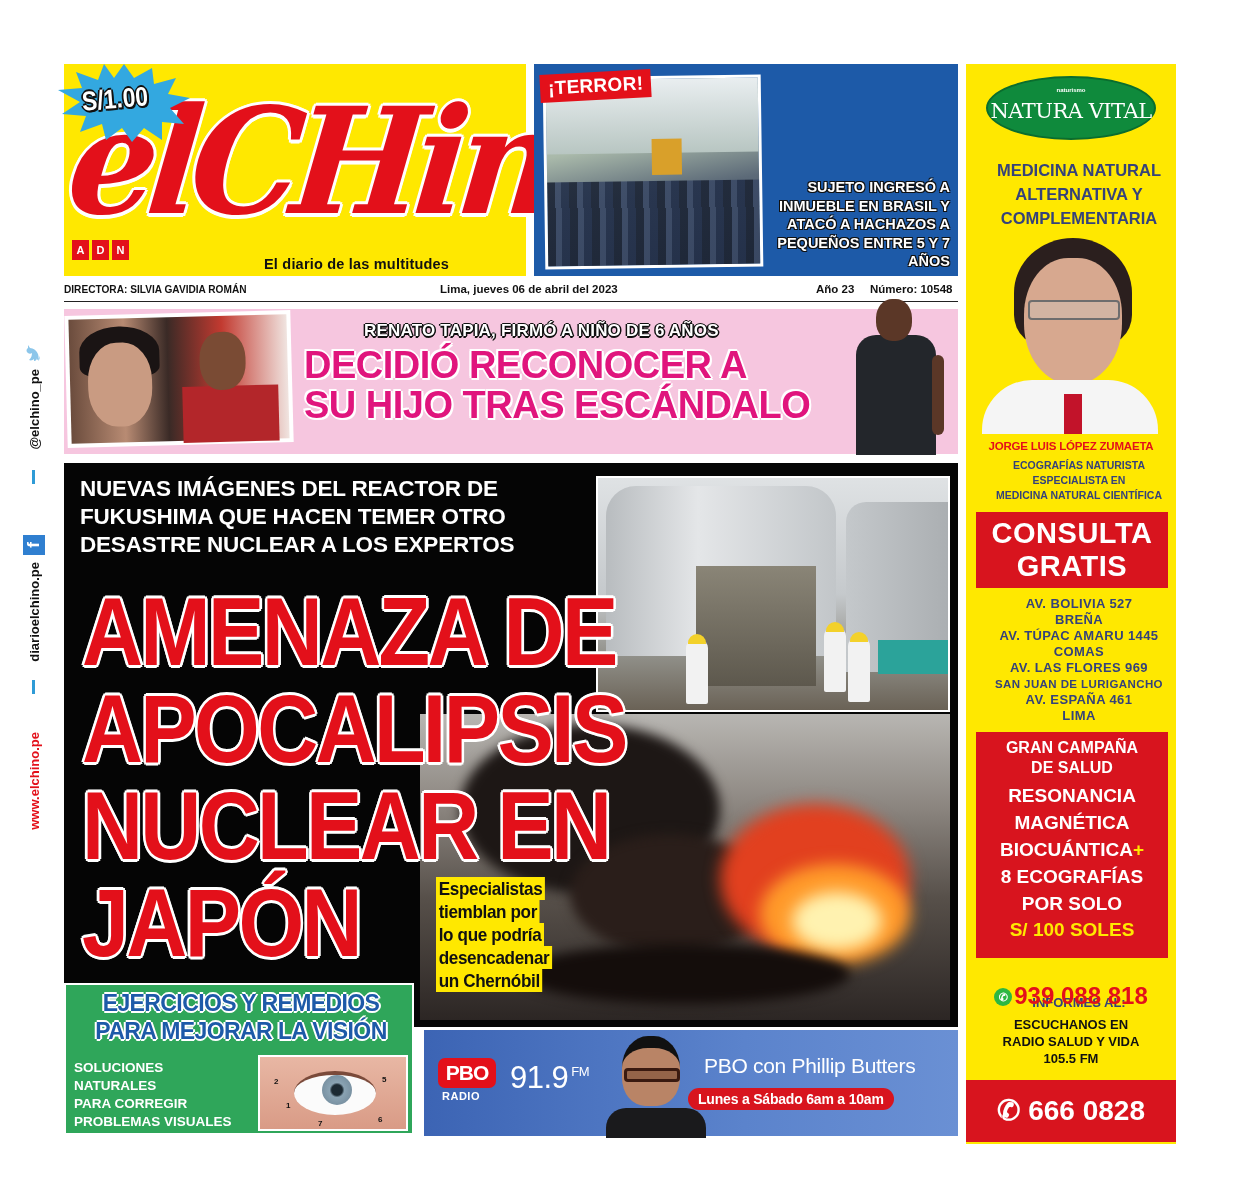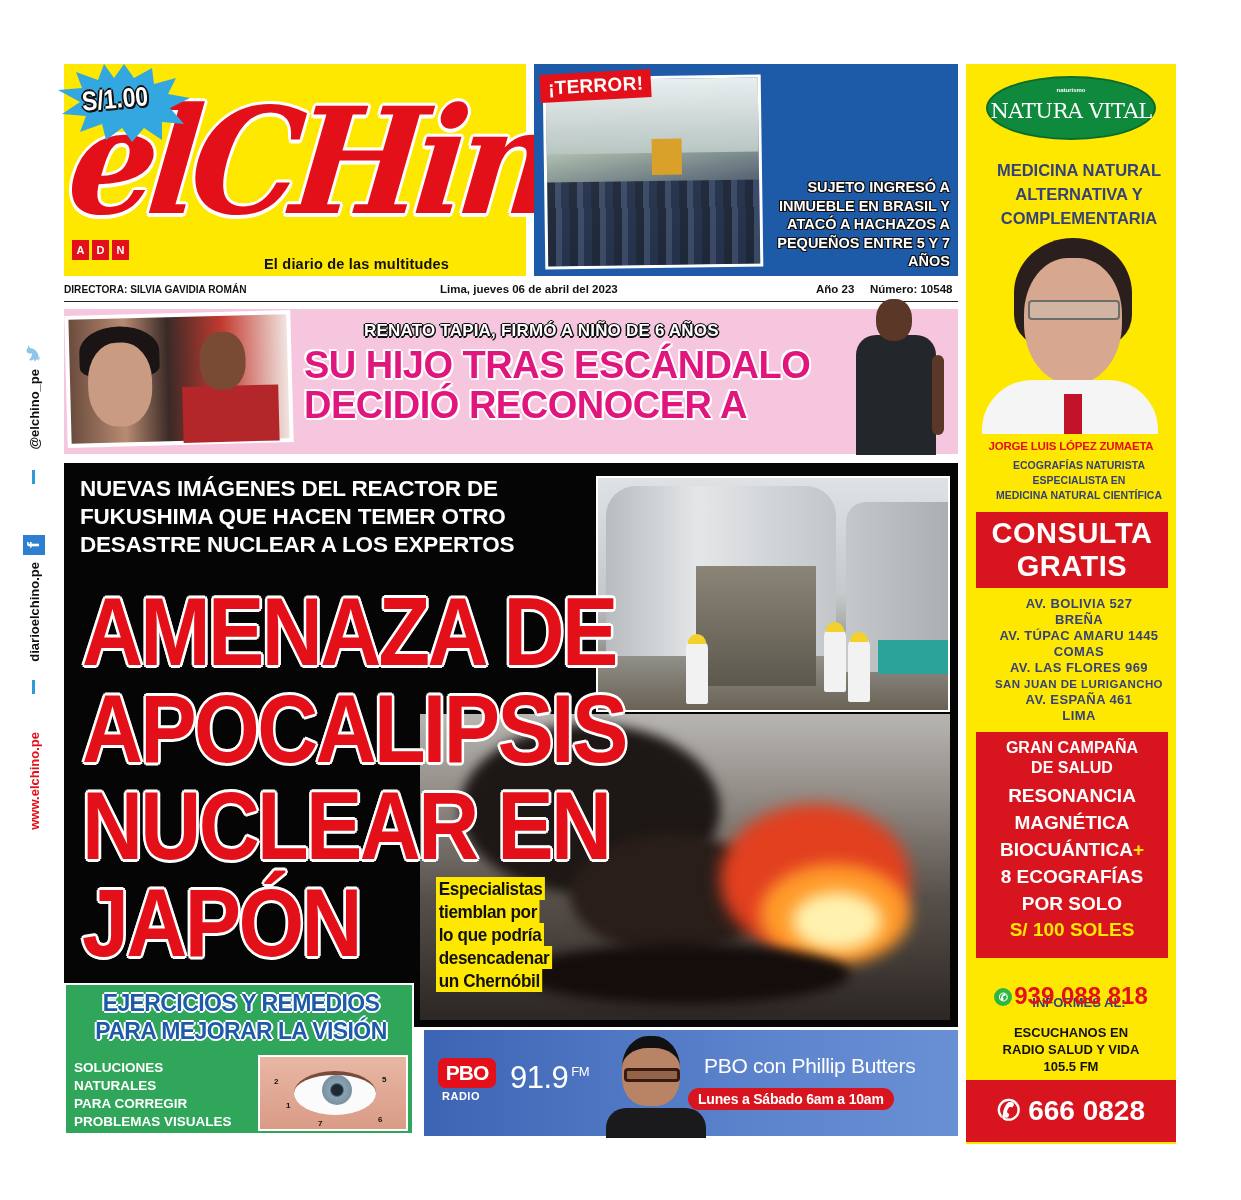--- a/index.html
+++ b/index.html
@@ -122,21 +122,21 @@
   .addr { top: 532px; font-size: 13px; line-height: 16px; letter-spacing: .4px; }
   .addr .sm { font-size: 11.5px; }
   .campaign { position: absolute; left: 10px; top: 668px; width: 192px; height: 226px; background: #d8141e; color: #fff; text-align: center; font-weight: 700; padding-top: 6px; }
   .camp-1 { font-size: 16px; line-height: 20px; }
   .camp-2 { font-size: 19px; line-height: 27px; margin-top: 4px; }
   .camp-plus { color: #ffe800; }
   .camp-price { color: #ffe800; font-size: 19px; line-height: 26px; }
   .informes { top: 900px; font-size: 13px; margin-top: 31px; }
   .phone1 { position: absolute; left: 0; top: 918px; width: 210px; text-align: center; color: #e3101a; font-weight: 700; font-size: 24px; }
   .wa-icon { display: inline-block; width: 18px; height: 18px; border-radius: 50%; background: #2db742; color: #fff; font-size: 11px; line-height: 18px; vertical-align: 3px; margin-right: 2px; }
-  .radio-txt { position: absolute; left: 0; top: 952px; width: 210px; text-align: center; color: #111; font-weight: 700; font-size: 13px; line-height: 17px; margin-top: 8px; }
+  .radio-txt { position: absolute; left: 0; top: 952px; width: 210px; text-align: center; color: #111; font-weight: 700; font-size: 13px; line-height: 17px; }
   .phone2 { position: absolute; left: 0; top: 1016px; width: 210px; height: 62px; background: #d8141e; color: #fff; font-weight: 700; font-size: 28px; text-align: center; line-height: 62px; }
 </style>
 </head>
 <body>
 
 <div class="abs side-strip">
   <div class="side-item" style="top:0; height:150px;">
     <span class="vtext" style="color:#111;">@elchino_pe</span>
     <svg width="20" height="20" viewBox="0 0 20 20" style="margin-bottom:6px; transform: rotate(-90deg);">
         <path d="M2 14c6 2 12-1 13-8l3-2-3 0c-1-2-4-2-5 0-1 1-1 3 0 4-3 0-5-1-7-3-1 2 0 4 1 5l-2 0c0 2 2 3 3 3l-2 0c1 2 2 2 4 2-2 1-3 1-5-1z" fill="#8cc6ea"></path>
@@ -191,22 +191,22 @@
   <div class="pink-photo">
     <div class="inner">
         <div class="hair1"></div>
         <div class="face1"></div>
         <div class="shirt2"></div>
         <div class="face2"></div>
       </div>
   </div>
   <div class="pink-kicker">RENATO TAPIA, FIRMÓ A NIÑO DE 6 AÑOS</div>
   <div class="pink-head">
+    <div>DECIDIÓ RECONOCER A</div>
     <div>SU HIJO TRAS ESCÁNDALO</div>
-    <div>DECIDIÓ RECONOCER A</div>
   </div>
   <div class="pink-player">
     <div class="body"></div>
       <div class="arm"></div>
       <div class="head"></div>
   </div>
 </div>
 
 <div class="abs main-story">
   <div class="main-kicker">NUEVAS IMÁGENES DEL REACTOR DE FUKUSHIMA QUE HACEN TEMER OTRO DESASTRE NUCLEAR A LOS EXPERTOS</div>

